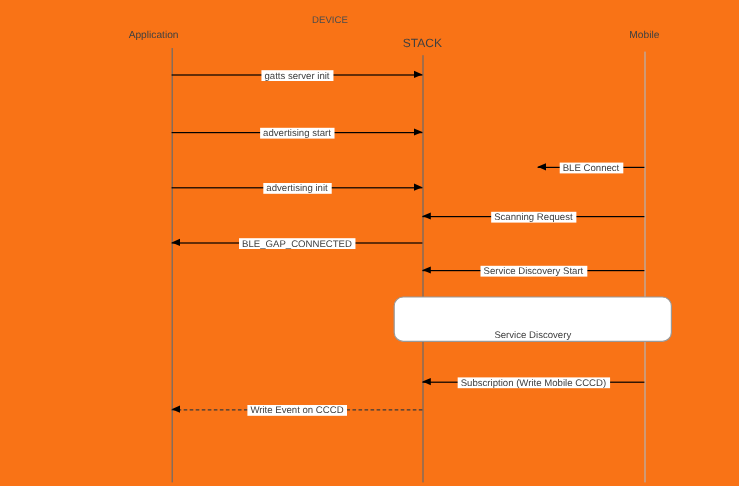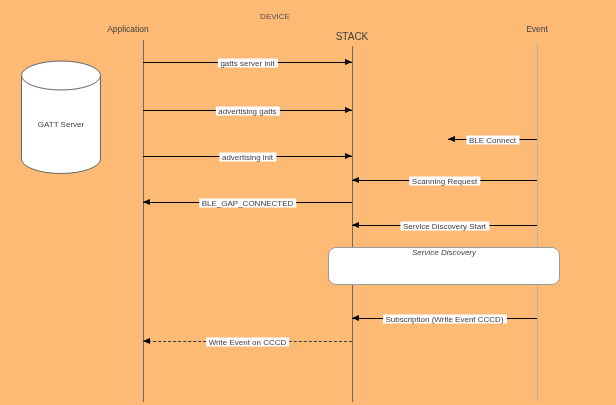--- a/index.html
+++ b/index.html
@@ -3,21 +3,21 @@
 <meta charset="utf-8">
 <style>
   html,body { margin:0; padding:0; }
   body {
     font-family: "Liberation Sans", sans-serif;
     background:#ffffff;
   }
   #canvas {
     position:relative;
     width:616px; height:405px;
-    background:#fdba74;
+    background:#f97316;
     overflow:hidden;
     color:#404040;
   }
   .title {
     position:absolute; top:12px; left:275px;
     transform:translateX(-50%);
     font-size:8px; color:#4d4d4d; white-space:nowrap;
   }
   .actor-label {
     position:absolute; transform:translateX(-50%);
@@ -69,57 +69,50 @@
   #msg-connect-request        { left:352px; top:180px; width:185px; }
   #msg-ble-gap-connected      { left:143px; top:202px; width:209px; }
   #msg-service-discovery-start{ left:352px; top:225px; width:185px; }
   #msg-subscription           { left:352px; top:318px; width:185px; }
   #msg-write-event            { left:143px; top:341px; width:209px; }
 
   
   #service-discovery-box {
     position:absolute; left:328px; top:247px; width:230px; height:36px;
     background:#ffffff; border:1px solid #999999; border-radius:8px;
-    z-index:2; display:flex; align-items:flex-start; justify-content:center;font-style:italic;
+    z-index:2; display:flex; align-items:flex-end; justify-content:center;
   }
   #service-discovery-box span { font-size:8px; color:#404040; }
 </style>
 </head>
 <body>
 
 <div id="canvas">
 
   <div class="title">DEVICE</div>
 
   <div class="actor-label" id="actor-application">Application</div>
   <div class="actor-label" id="actor-stack">STACK</div>
-  <div class="actor-label" id="actor-mobile">Event</div>
+  <div class="actor-label" id="actor-mobile">Mobile</div>
 
   <div class="lifeline" id="lifeline-application"></div>
   <div class="lifeline" id="lifeline-stack"></div>
   <div class="lifeline" id="lifeline-mobile"></div>
 
-  <div id="gatt-server">
-    <svg width="82" height="115" viewBox="0 0 82 115">
-      <path d="M 1.5 15.5 V 99 A 39.5 14.5 0 0 0 80.5 99 V 15.5" fill="#ffffff" stroke="#666666" stroke-width="1"></path>
-      <ellipse cx="41" cy="15.5" rx="39.5" ry="14.5" fill="#ffffff" stroke="#666666" stroke-width="1"></ellipse>
-    </svg>
-    <div class="cyl-label">GATT Server</div>
-  </div>
 
   <div class="msg" id="msg-gatts-server-init">
     <div class="line"></div>
     <div class="arrow right"></div>
     <span class="mlabel">gatts server init</span>
   </div>
 
   <div class="msg" id="msg-advertising-init">
     <div class="line"></div>
     <div class="arrow right"></div>
-    <span class="mlabel">advertising gatts</span>
+    <span class="mlabel">advertising start</span>
   </div>
 
   <div class="msg" id="msg-ble-scanning">
     <div class="line"></div>
     <div class="arrow left"></div>
     <span class="mlabel">BLE Connect</span>
   </div>
 
   <div class="msg" id="msg-advertising-start">
     <div class="line"></div>
@@ -145,21 +138,21 @@
     <span class="mlabel">Service Discovery Start</span>
   </div>
 
   <div id="service-discovery-box">
     <span>Service Discovery</span>
   </div>
 
   <div class="msg" id="msg-subscription">
     <div class="line"></div>
     <div class="arrow left"></div>
-    <span class="mlabel">Subscription (Write Event CCCD)</span>
+    <span class="mlabel">Subscription (Write Mobile CCCD)</span>
   </div>
 
   <div class="msg dashed" id="msg-write-event">
     <div class="line"></div>
     <div class="arrow left"></div>
     <span class="mlabel">Write Event on CCCD</span>
   </div>
 
 </div>
 

